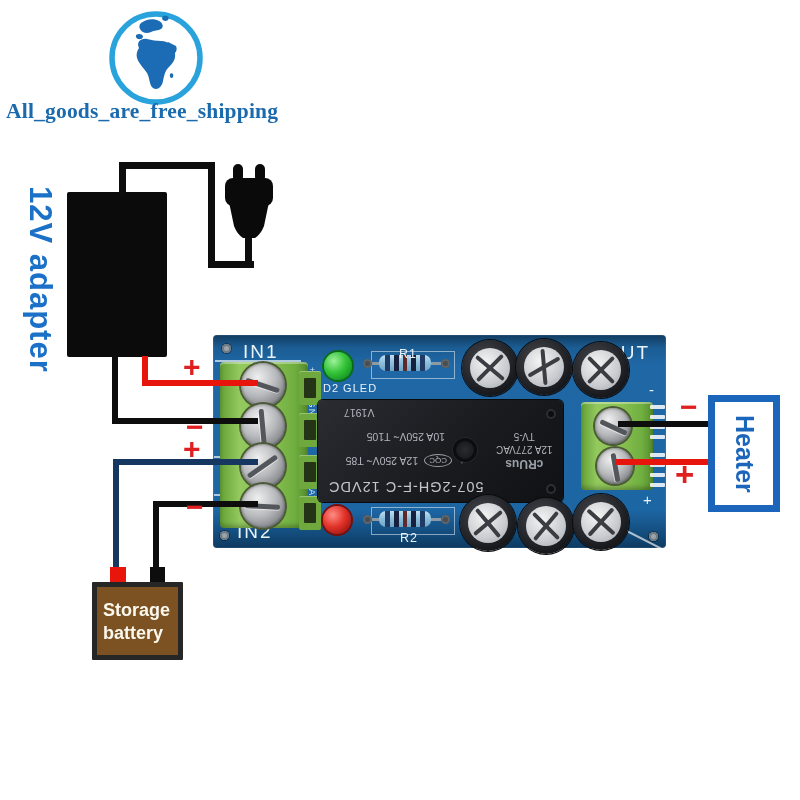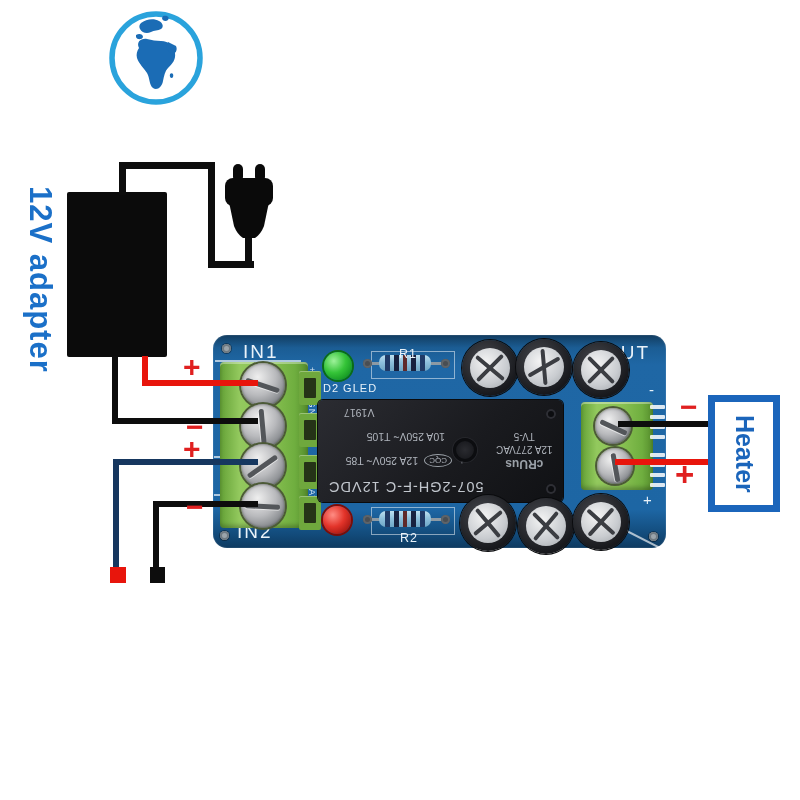--- a/index.html
+++ b/index.html
@@ -23,21 +23,21 @@
   .adapter-label{position:absolute;left:22px;top:186px;writing-mode:vertical-rl;
     font-size:31px;font-weight:bold;color:var(--label-blue);letter-spacing:1px;white-space:nowrap}
   .adapter-body{position:absolute;left:67px;top:192px;width:100px;height:165px;background:#0b0b0b;border-radius:2px}
   .cord{position:absolute;background:var(--wire-black)}
 
   
   .wire{position:absolute}
   .mark{position:absolute;color:var(--mark-red);font-weight:bold;font-size:30px;line-height:1}
 
   
-  .board{position:absolute;left:213px;top:335px;width:453px;height:213px;border-radius:14px;
+  .board{position:absolute;left:213px;top:335px;width:453px;height:213px;border-radius:4px;
     background:linear-gradient(180deg,#123c60 0,#1b5d94 6%,#1f67a5 14%,var(--pcb-blue) 82%,#124a79 94%,#0e3a60 100%);
     box-shadow:inset 0 0 0 1px rgba(255,255,255,.08)}
   .hole{position:absolute;width:9px;height:9px;border-radius:50%;background:#9aa4ab;
     box-shadow:inset 0 0 0 2px #6f7a82,0 0 0 1px rgba(0,0,0,.35)}
   .silk{position:absolute;color:var(--silk-white)}
   .silk-label{font-size:19px;letter-spacing:2px}
   .silk-small{font-size:9.5px;letter-spacing:1px;writing-mode:vertical-rl;opacity:.9;white-space:nowrap}
   .tick{position:absolute;background:rgba(255,255,255,.65)}
   .rung{position:absolute;width:15px;height:4px;background:rgba(255,255,255,.85);border-radius:1px}
 
@@ -112,20 +112,21 @@
     <circle cx="50" cy="50" r="44" fill="#ffffff" stroke="#2aa3dc" stroke-width="5.5"></circle>
     <g fill="#1b6cb5">
       <path d="M33 40 C30 34 35 30 41 31 C46 32 50 33 55 33 C63 33 68 38 69 45 C70 52 66 56 62 60 C59 63 58 68 57 73 C56 79 51 83 47 80 C43 77 44 70 41 65 C38 60 33 56 31 50 C30 46 31 43 33 40 Z"></path>
       <path d="M35 15 C40 11 48 10 53 13 C57 15 58 19 55 21 C52 23 48 22 45 24 C41 26 36 25 34 21 C33 19 33 17 35 15 Z"></path>
       <path d="M30 27 C33 25 37 26 37 29 C36 32 31 32 30 29 Z"></path>
       <path d="M62 34 L70 38 C72 42 69 47 65 46 L60 40 Z"></path>
       <path d="M57 8 C61 7 64 9 62 12 C60 14 56 13 56 10 Z"></path>
       <path d="M64 66 C66 64 68 66 67 69 C66 71 63 70 64 66 Z"></path>
     </g>
   </svg>
+  <div class="logo-text">All_goods_are_free_shipping</div>
 
   <div class="adapter-label">12V adapter</div>
   <div class="adapter-body"></div>
   <div class="cord" style="left:119px;top:162px;width:7px;height:33px"></div>
   <div class="cord" style="left:119px;top:162px;width:96px;height:7px"></div>
   <div class="cord" style="left:208px;top:162px;width:7px;height:106px"></div>
   <div class="cord" style="left:208px;top:261px;width:46px;height:7px"></div>
   <div class="cord" style="left:245px;top:236px;width:7px;height:27px"></div>
   <svg class="abs" style="left:225px;top:164px" width="48" height="80" viewBox="0 0 48 80">
     <g fill="#0a0a0a">
@@ -307,14 +308,18 @@
   <div class="mark" style="left:186px;top:492px">−</div>
   <div class="mark" style="left:680px;top:392px">−</div>
   <div class="mark" style="left:675px;top:458px;font-size:33px">+</div>
 
   <div class="heater">
     <div class="heater-label">Heater</div>
   </div>
 
   <div class="stub" style="left:110px;top:567px;background:var(--wire-red)"></div>
   <div class="stub" style="left:150px;top:567px;width:15px;background:var(--wire-black)"></div>
+  <div class="battery">
+    <span>Storage</span>
+    <span>battery</span>
+  </div>
 
 </div>
 
 </body></html>

